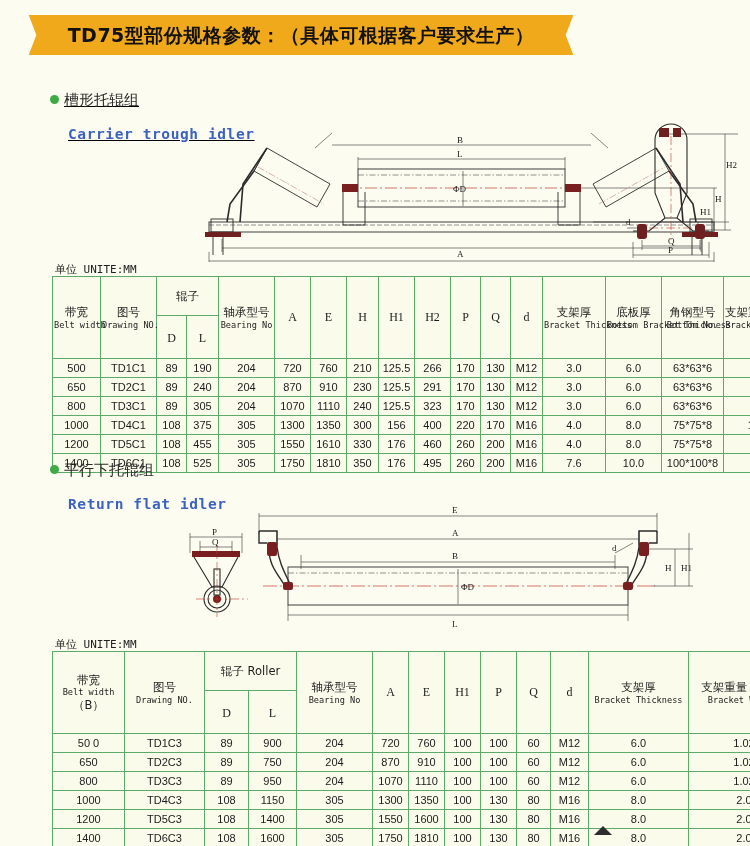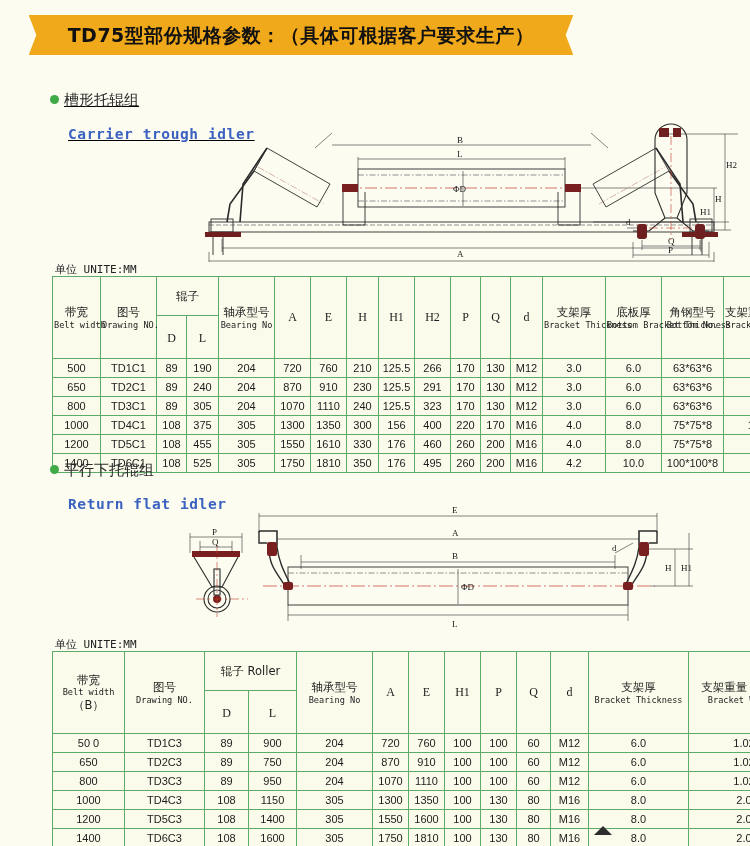--- a/index.html
+++ b/index.html
@@ -465,21 +465,21 @@
         <td>525</td>
         <td>305</td>
         <td>1750</td>
         <td>1810</td>
         <td>350</td>
         <td>176</td>
         <td>495</td>
         <td>260</td>
         <td>200</td>
         <td>M16</td>
-        <td>4.2</td>
+        <td>7.6</td>
         <td>10.0</td>
         <td>100*100*8</td>
         <td>30</td>
       </tr>
     </tbody>
 </table>
 
 <div class="section-head" style="left:50px; top:462px;">
   <div class="sh-cn">
     <span class="bullet"></span><span>平行下托辊组</span>

